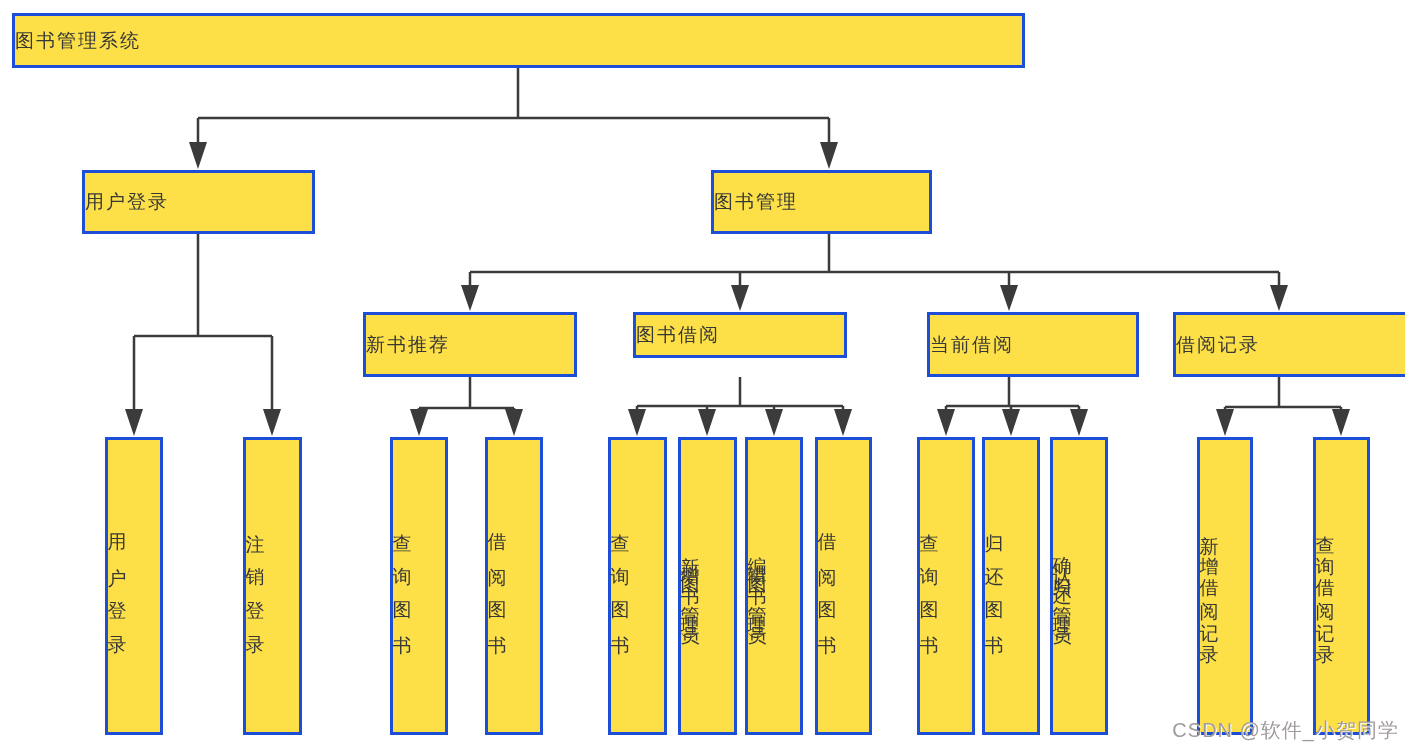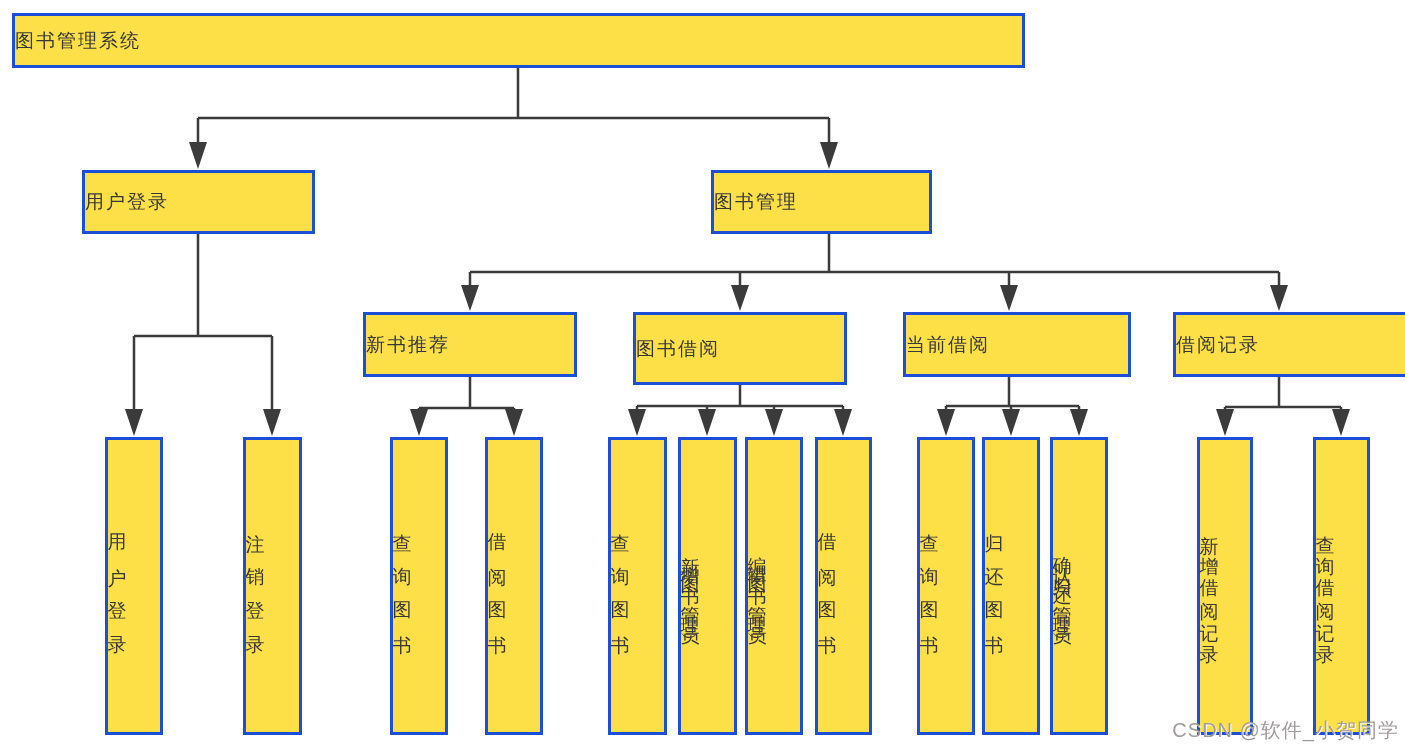--- a/index.html
+++ b/index.html
@@ -90,24 +90,24 @@
   <div class="box" style="left:82px;top:170px;width:233px;height:64px">
     <span class="h-label">用户登录</span>
   </div>
   <div class="box" style="left:711px;top:170px;width:221px;height:64px">
     <span class="h-label">图书管理</span>
   </div>
 
   <div class="box" style="left:363px;top:312px;width:214px;height:65px">
     <span class="h-label">新书推荐</span>
   </div>
-  <div class="box" style="left:633px;top:312px;width:214px;height:73px">
+  <div class="box" style="left:633px;top:312px;width:214px;height:46px">
     <span class="h-label">图书借阅</span>
   </div>
-  <div class="box" style="left:903px;top:312px;width:228px;height:65px">
+  <div class="box" style="left:927px;top:312px;width:212px;height:65px">
     <span class="h-label">当前借阅</span>
   </div>
   <div class="box" style="left:1173px;top:312px;width:252px;height:65px">
     <span class="h-label">借阅记录</span>
   </div>
 
   <div class="box" style="left:105px;top:437px;width:58px;height:298px">
     <span class="v-label sp-wide">用户登录</span>
   </div>
   <div class="box" style="left:243px;top:437px;width:59px;height:298px">

